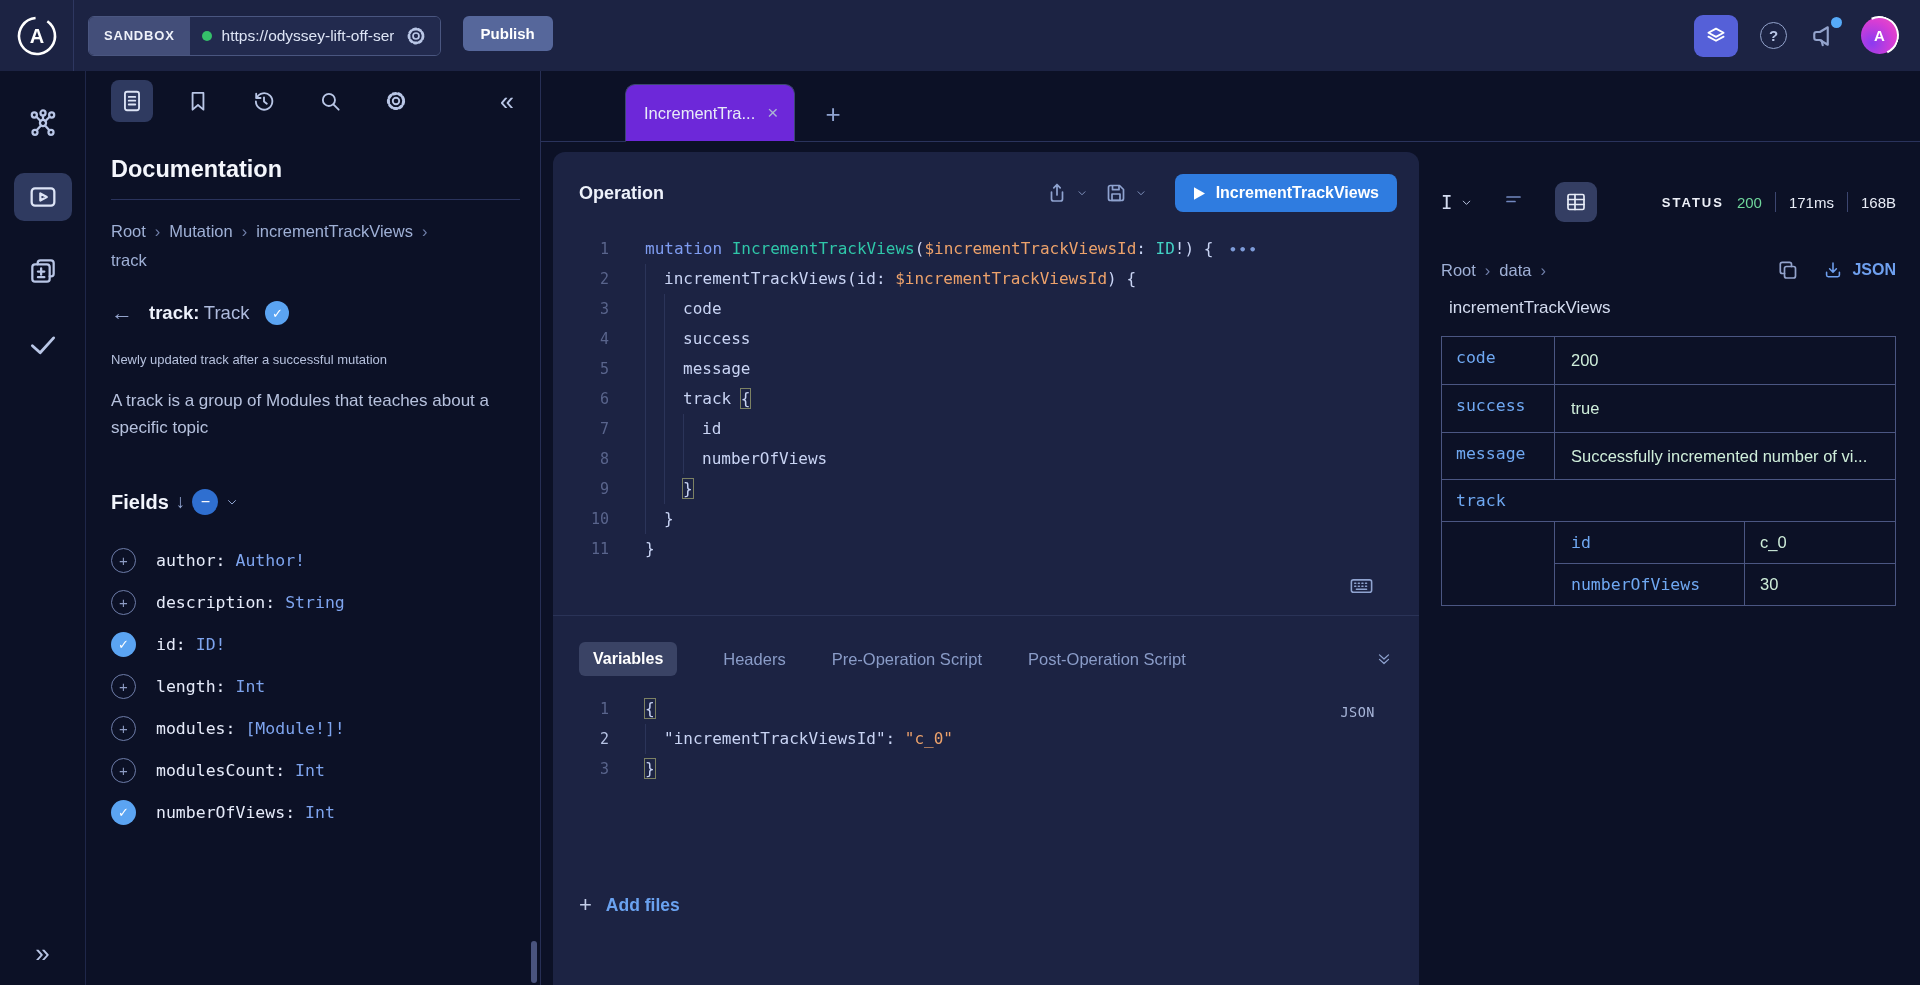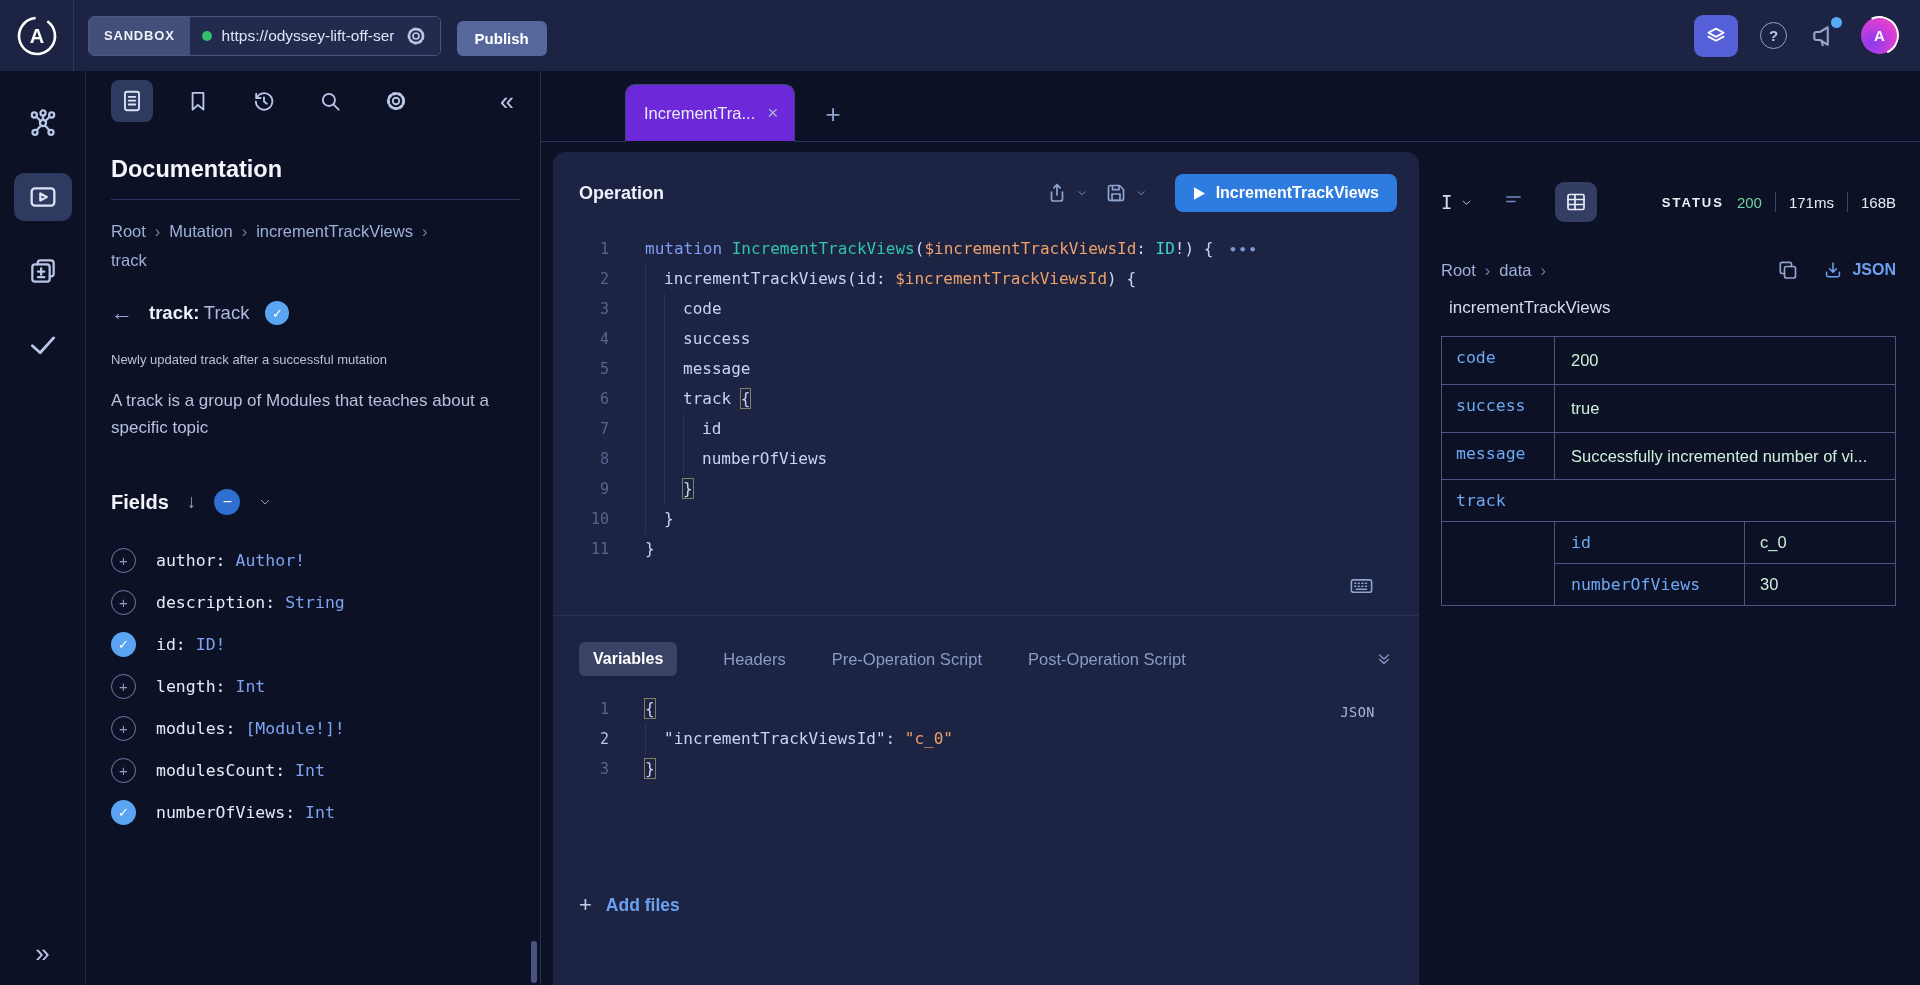--- a/index.html
+++ b/index.html
@@ -5,21 +5,21 @@
   * { margin:0; padding:0; box-sizing:border-box; }
   html,body { width:1920px; height:985px; overflow:hidden; }
   body { font-family:"Liberation Sans", sans-serif; background:#0c1126; color:#eef2fb; }
   svg { display:block; }
   .ic { stroke:#b9c6e6; fill:none; stroke-width:1.7; stroke-linecap:round; stroke-linejoin:round; }
 
   
   .topbar { height:71px; background:#1c2343; display:flex; align-items:center; position:relative; }
   .logo-wrap { width:73px; display:flex; justify-content:center; align-items:center; }
   .tb-divider { width:1px; height:71px; background:#2e3760; }
-  .tb-left { display:flex; align-items:flex-end; gap:16px; padding-left:14px; }
+  .tb-left { display:flex; align-items:flex-start; gap:22px; padding-left:14px; }
   .sandbox-pill { display:flex; align-items:stretch; border:1px solid #4a5680; border-radius:6px; overflow:hidden; height:40px; }
   .sandbox-label { background:#434e79; color:#eef1f9; font-weight:bold; font-size:13px; letter-spacing:0.8px; display:flex; align-items:center; padding:0 15px; }
   .url-seg { display:flex; align-items:center; gap:10px; padding:0 12px; background:#222a4e; width:250px; }
   .url-dot { width:10px; height:10px; border-radius:50%; background:#35c06a; flex:none; }
   .url-text { color:#dde4f5; font-size:15.5px; white-space:nowrap; overflow:hidden; flex:1; }
   .publish-btn { background:#56679b; border:none; color:#fff; font-weight:bold; font-size:15px; padding:9px 18px; border-radius:6px; font-family:inherit; cursor:pointer; }
   .tb-right { margin-left:auto; display:flex; align-items:center; gap:22px; padding-right:22px; }
   .cube-btn { width:44px; height:42px; background:#5560d8; border-radius:9px; display:flex; align-items:center; justify-content:center; border:none; cursor:pointer; }
   .help-circ { width:27px; height:27px; border-radius:50%; border:1.8px solid #93a3cc; color:#b9c6e6; display:flex; align-items:center; justify-content:center; font-size:15px; font-weight:bold; }
   .mega-wrap { position:relative; }
@@ -46,21 +46,21 @@
   .crumb { color:#9fb0d6; cursor:pointer; }
   .crumb-sep { color:#6f7ea8; }
   .sel-field { display:flex; align-items:center; gap:16px; margin-top:30px; }
   .back-arrow { color:#93a3cc; font-size:22px; cursor:pointer; }
   .sel-name { font-size:18.5px; font-weight:bold; color:#eef2fc; }
   .sel-type { font-size:18.5px; color:#aebbdd; }
   .chk-badge { width:24px; height:24px; border-radius:50%; background:#5ba4f2; color:#fff; font-size:13px; display:flex; align-items:center; justify-content:center; }
   .doc-desc { margin-top:24px; font-size:13px; line-height:1.6; color:#b6c1dd; width:380px; }
   .meta-head { margin-top:46px; font-size:20px; font-weight:bold; color:#f2f5fc; }
   .meta-text { margin-top:16px; font-size:17px; line-height:1.6; color:#b6c1dd; width:380px; }
-  .fields-head { display:flex; align-items:center; gap:18px; margin-top:48px; }
+  .fields-head { display:flex; align-items:center; gap:7px; margin-top:48px; }
   .fields-title { font-size:20px; font-weight:bold; color:#f2f5fc; }
   .sort-icon { color:#93a7d4; font-size:19px; cursor:pointer; }
   .minus-circ { width:26px; height:26px; border-radius:50%; background:#2f6fd0; color:#fff; font-size:16px; display:flex; align-items:center; justify-content:center; cursor:pointer; }
   .fields-list { margin-top:24px; }
   .field-row { display:flex; align-items:center; gap:20px; height:42px; cursor:pointer; }
   .plus-circ { width:25px; height:25px; border-radius:50%; border:1.6px solid #6d7ca8; color:#8e9cc4; font-size:15px; display:flex; align-items:center; justify-content:center; flex:none; }
   .fchk { width:25px; height:25px; border-radius:50%; background:#5ba4f2; color:#fff; font-size:13px; display:flex; align-items:center; justify-content:center; flex:none; }
   .field-txt { font-family:"DejaVu Sans Mono", monospace; font-size:16.5px; color:#e6ebfa; }
   .field-type { color:#7ea4ee; }
   .doc-scrollthumb { position:absolute; right:3px; bottom:2px; width:6px; height:42px; border-radius:3px; background:#4a547e; }

